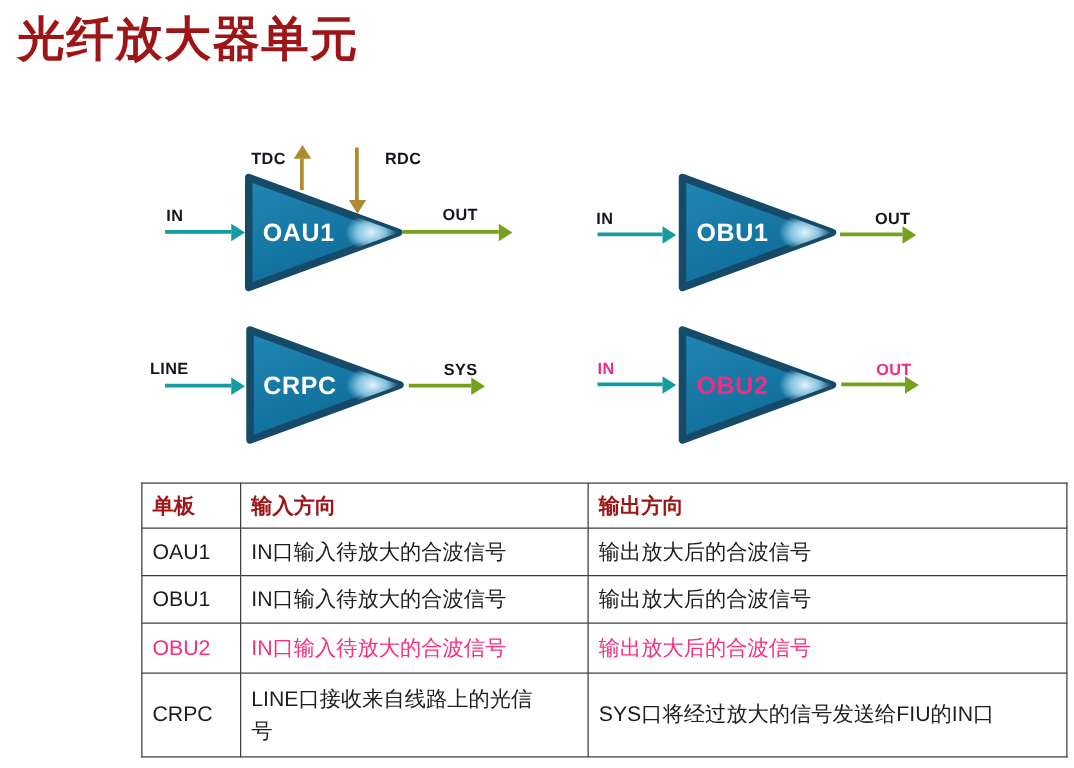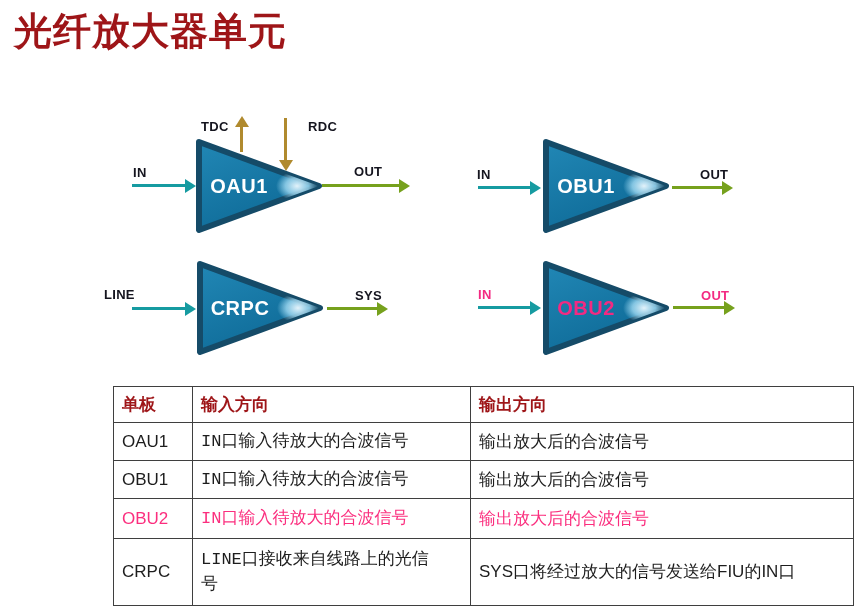--- a/index.html
+++ b/index.html
@@ -66,21 +66,21 @@
   .p-tdc-arrow      { left:240px; top:127px; height:25px; }
   .p-rdc-arrow      { left:284px; top:118px; height:42px; }
   .p-rdc-label      { left:308px; top:119px; }
 
   .p-obu1-in-label  { left:477px; top:167px; }
   .p-obu1-in-arrow  { left:478px; top:186px; width:52px; }
   .p-obu1-tri       { left:541px; top:136px; }
   .p-obu1-out-arrow { left:672px; top:186px; width:50px; }
   .p-obu1-out-label { left:700px; top:167px; }
 
-  .p-crpc-line-label { left:104px; top:287px; }
+  .p-crpc-line-label { left:120px; top:287px; }
   .p-crpc-line-arrow { left:132px; top:307px; width:53px; }
   .p-crpc-tri        { left:195px; top:258px; }
   .p-crpc-sys-arrow  { left:327px; top:307px; width:50px; }
   .p-crpc-sys-label  { left:355px; top:288px; }
 
   .p-obu2-in-label  { left:478px; top:287px; }
   .p-obu2-in-arrow  { left:478px; top:306px; width:52px; }
   .p-obu2-tri       { left:541px; top:258px; }
   .p-obu2-out-arrow { left:673px; top:306px; width:51px; }
   .p-obu2-out-label { left:701px; top:288px; }
@@ -97,21 +97,21 @@
   }
   .spec-table th { color:var(--title-red,#9e1518); font-weight:700; }
   .col-board  { width:79px; }
   .col-input  { width:278px; }
   .col-output { width:383px; }
   .h-head { height:36px; }
   .h-r1, .h-r2 { height:38px; }
   .h-r3 { height:40px; }
   .h-r4 { height:67px; }
   .row-pink td { color:var(--table-pink,#fb2e7e); }
-  .wrap-narrow { display:inline-block; max-width:234px; vertical-align:middle;font-family:Liberation Mono, monospace; }
+  .wrap-narrow { display:inline-block; max-width:234px; vertical-align:middle; }
 </style>
 </head>
 <body>
 
 <svg width="0" height="0" style="position:absolute" aria-hidden="true">
   <defs>
     <linearGradient id="triFill" x1="0" y1="0" x2="0.55" y2="1">
       <stop offset="0" stop-color="#2187b5"></stop>
       <stop offset="1" stop-color="#0e6a97"></stop>
     </linearGradient>

